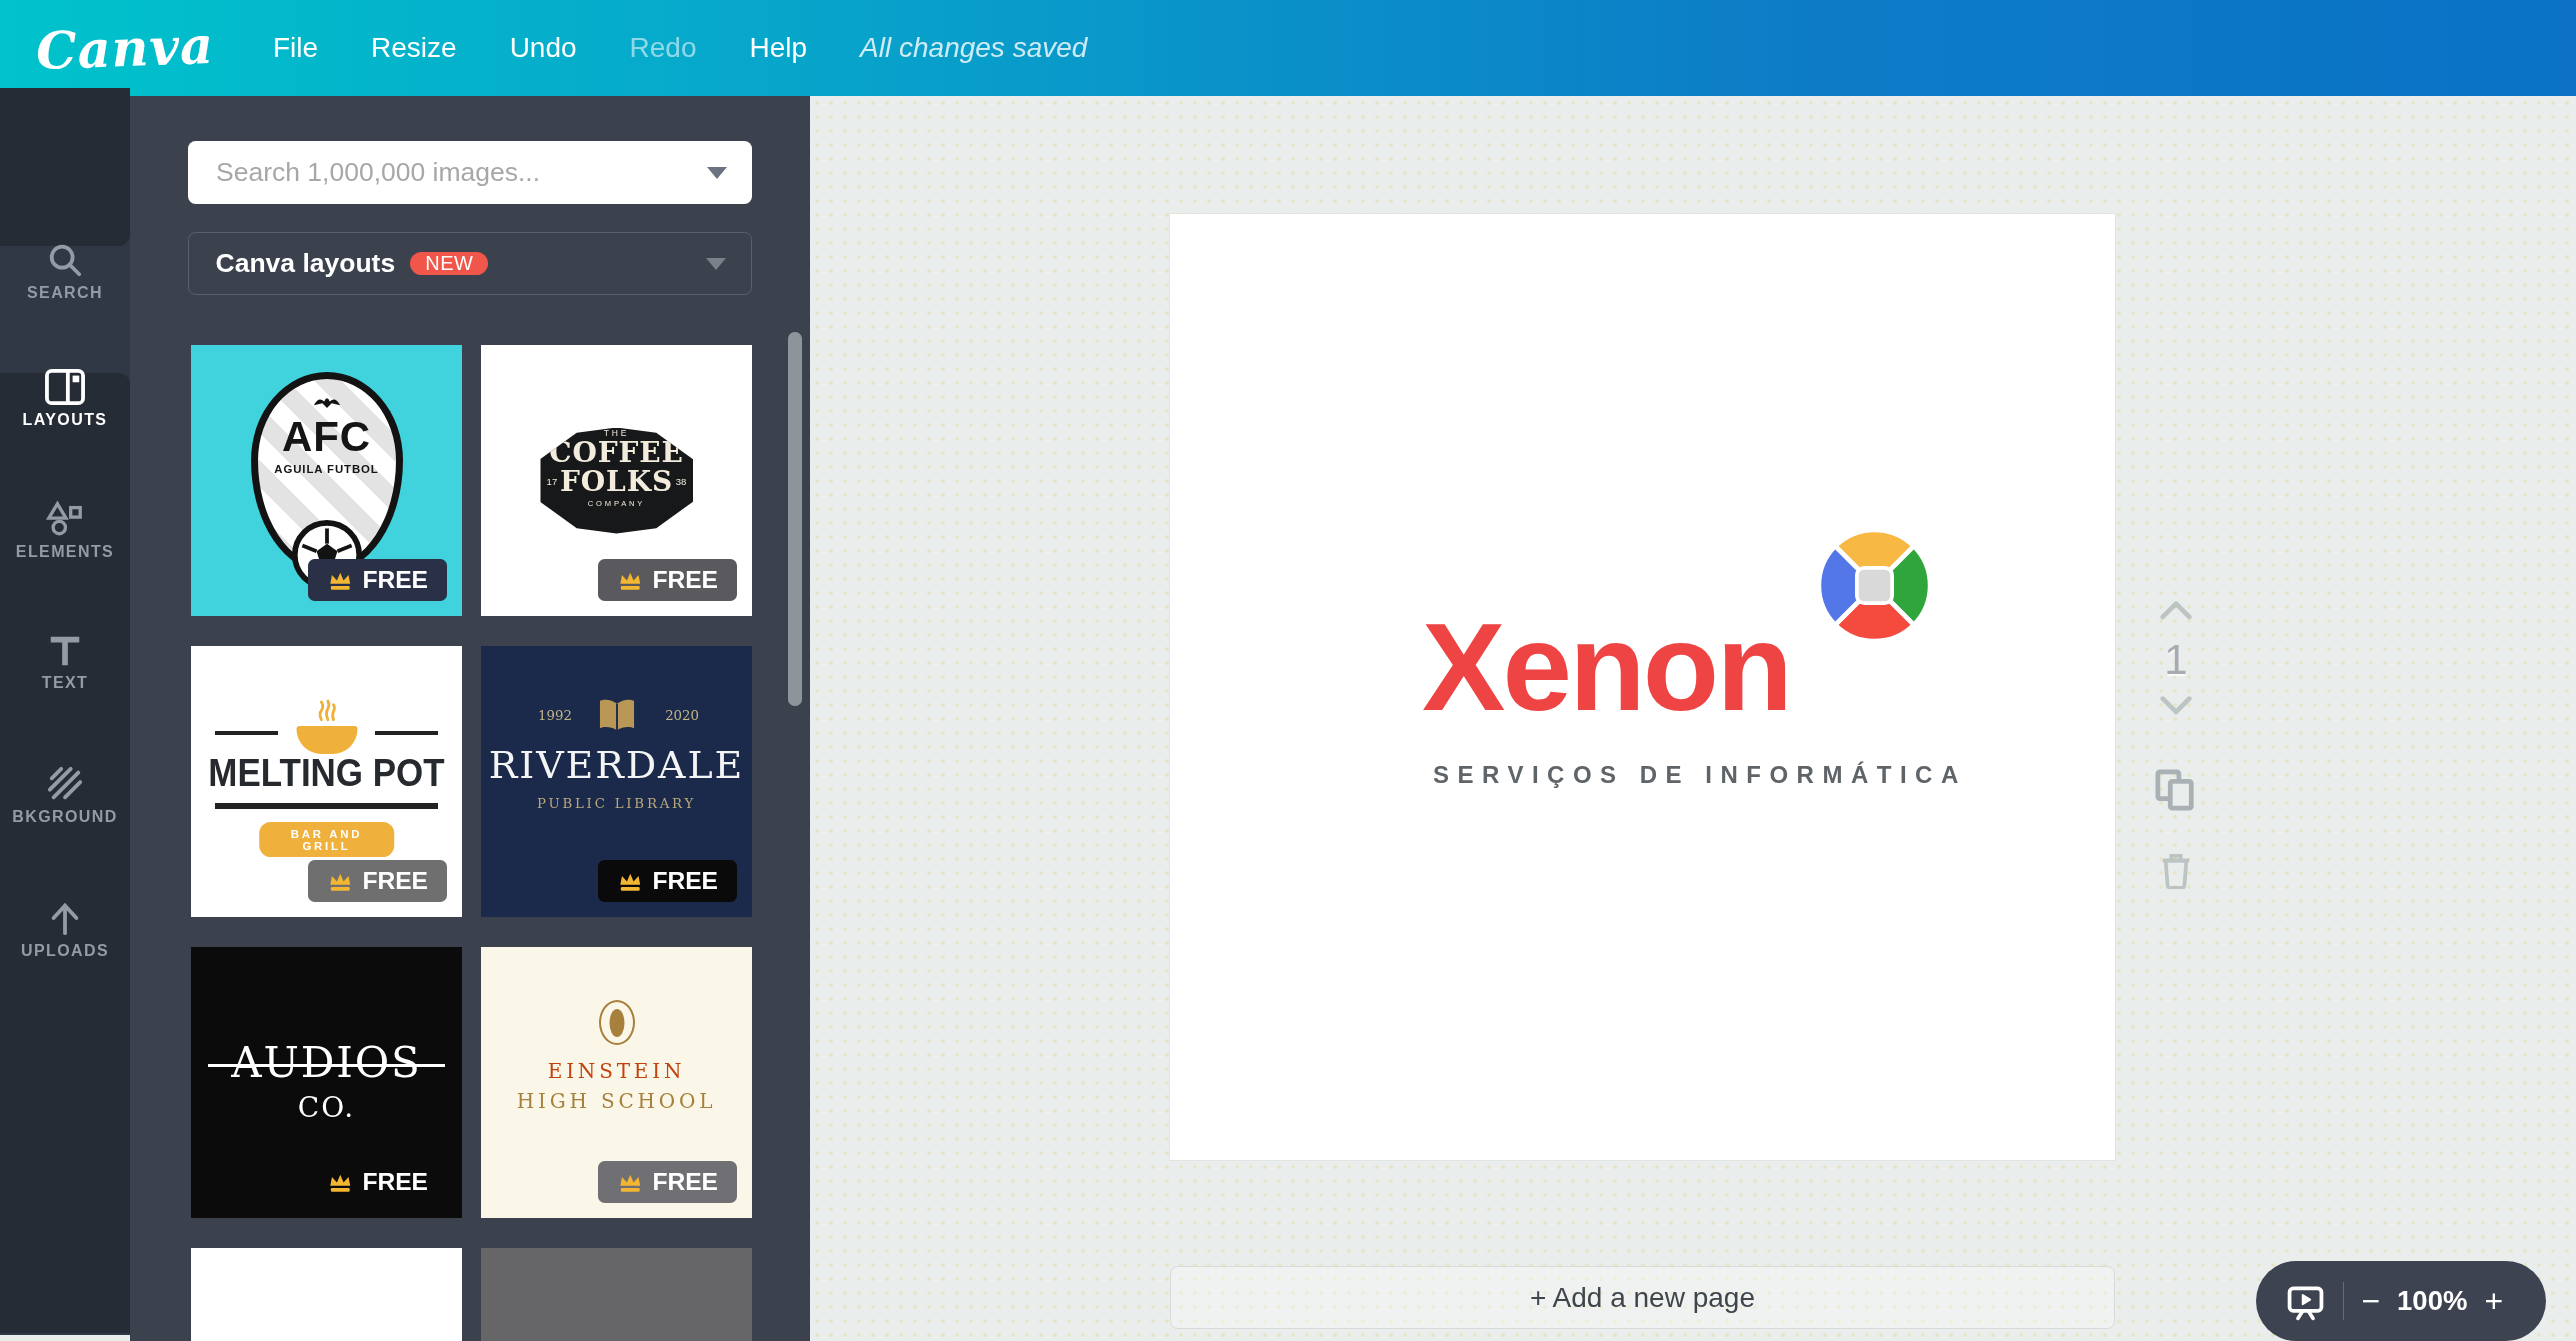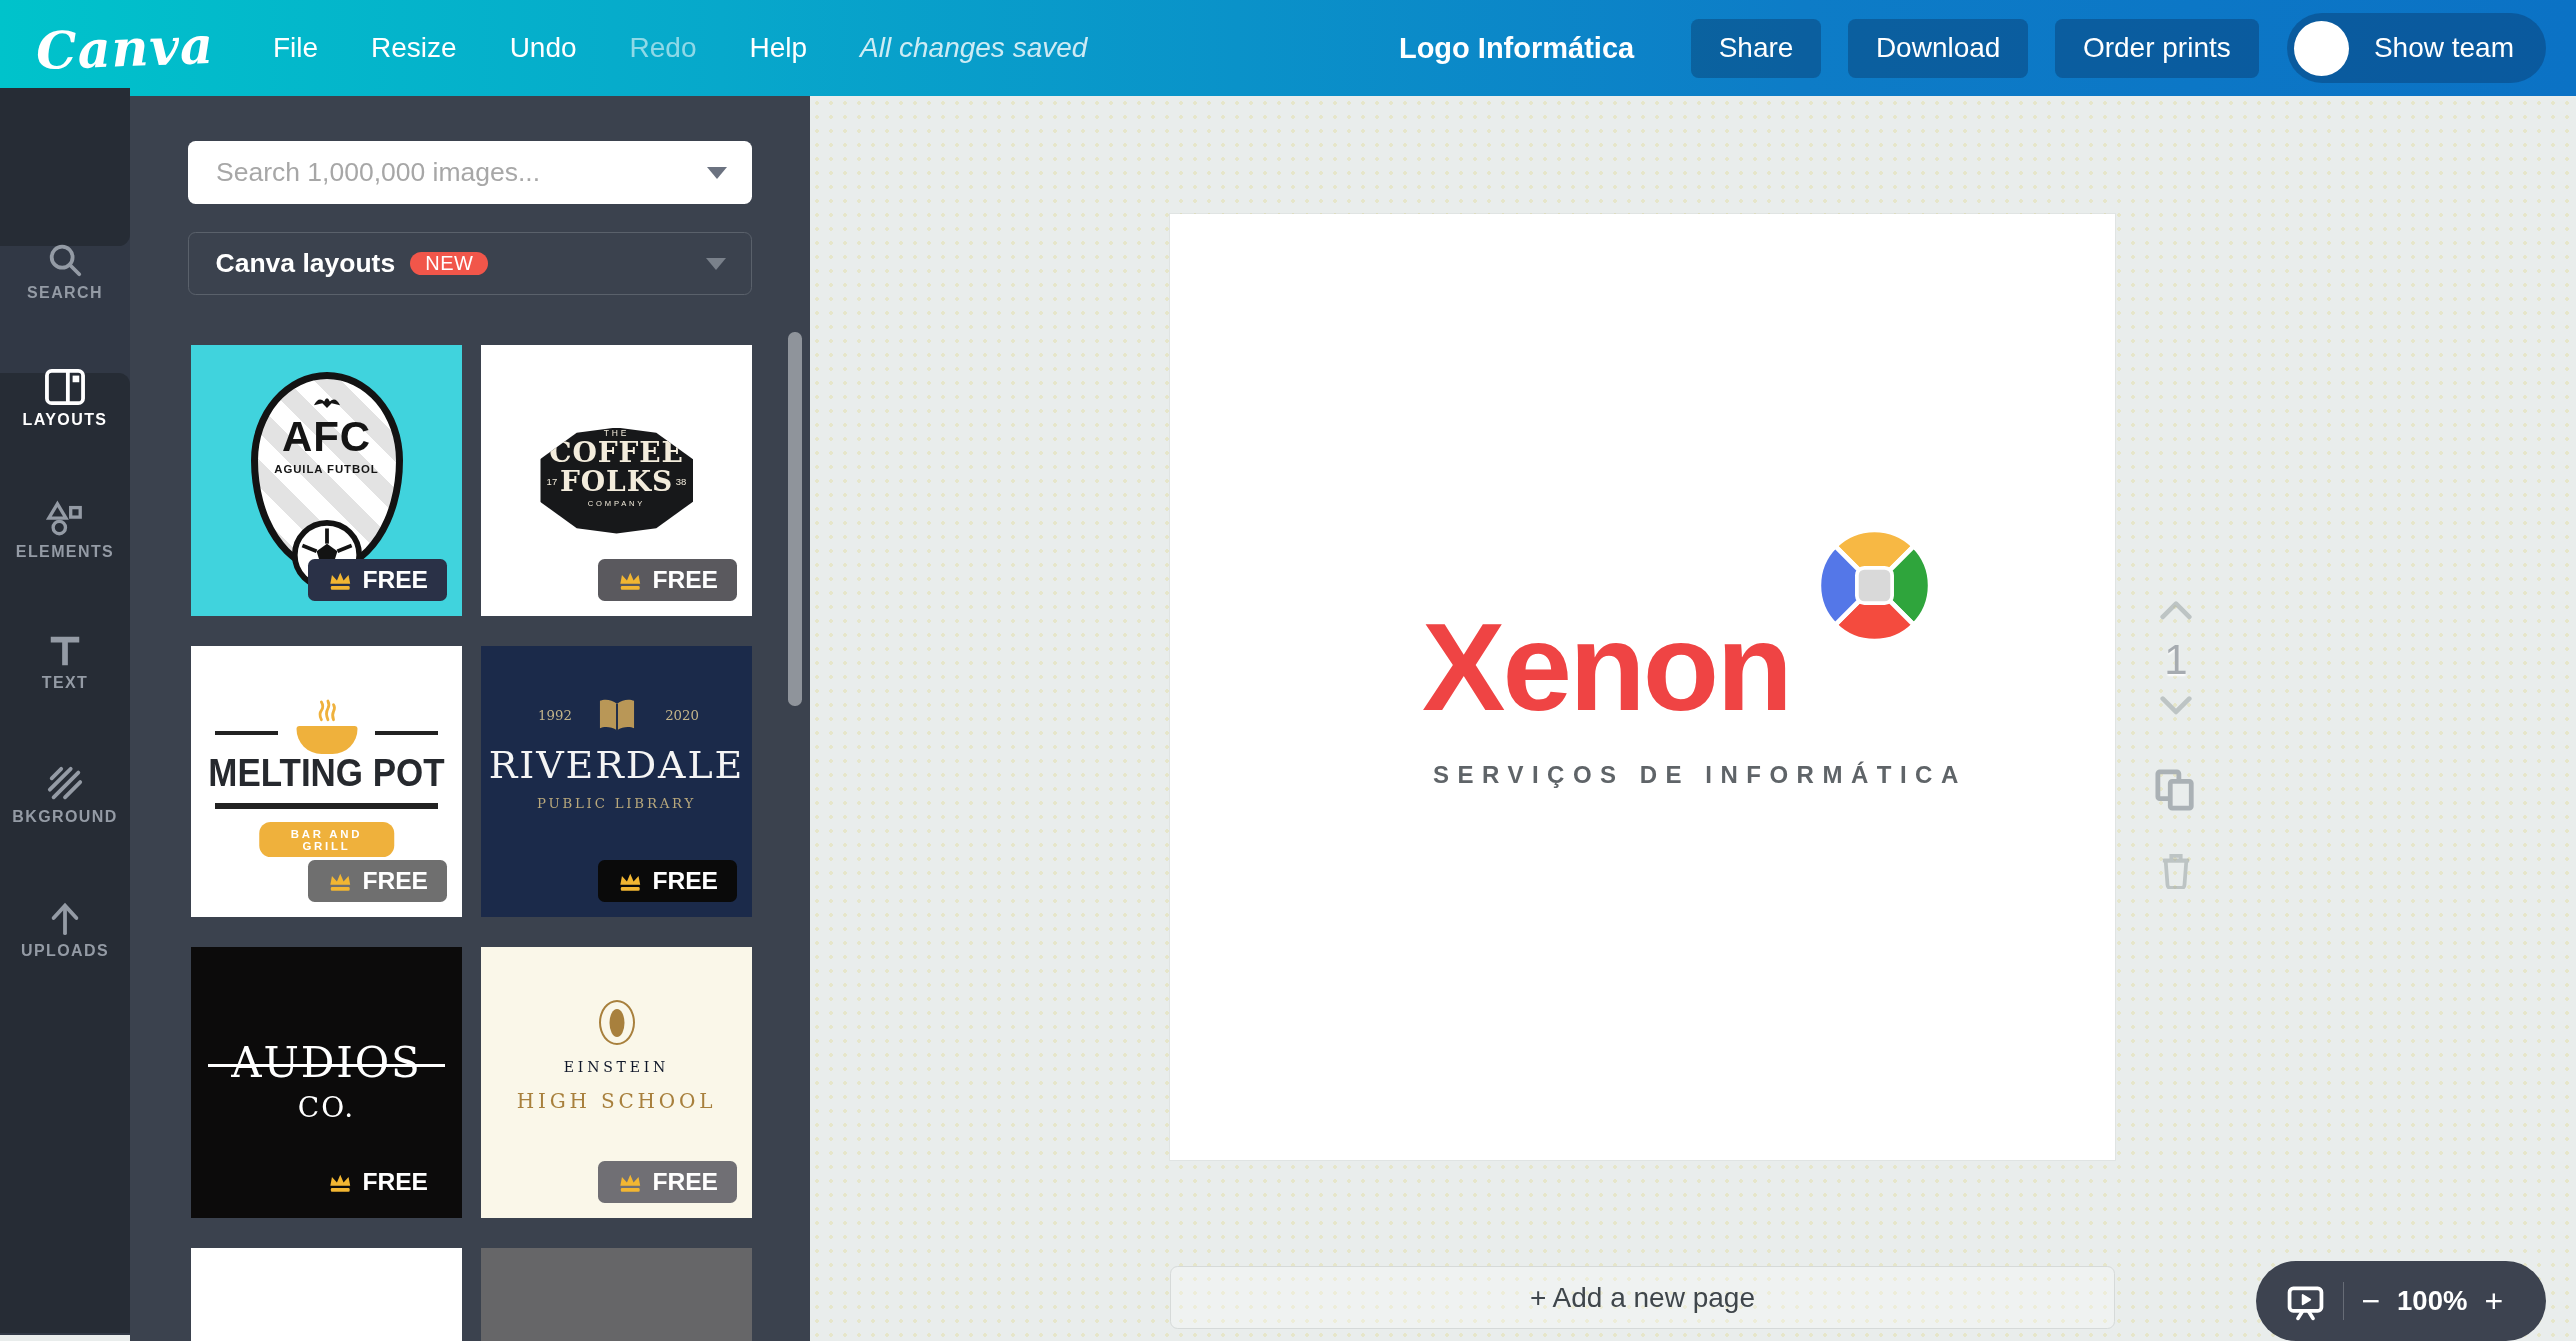--- a/index.html
+++ b/index.html
@@ -124,22 +124,22 @@
     height:2.8px; background:#fff; }
   .au-sub { position:absolute; left:0; right:0; top:144px; font-family:"DejaVu Serif", serif;
     font-size:28px; letter-spacing:1.9px; }
 
   
   .t-einstein { background:#faf7e9; text-align:center; }
   .ein-emblem { position:absolute; left:50%; transform:translateX(-50%); top:53px;
     width:36px; height:45px; border:2.8px solid #a8803d; border-radius:50%; }
   .ein-emblem::after { content:""; position:absolute; left:50%; top:50%; transform:translate(-50%,-50%);
     width:15px; height:28px; background:#a8803d; border-radius:50%; }
-  .ein-l1 { position:absolute; left:0; right:0; top:112px; color:#0f172a; font-family:"DejaVu Serif", serif;
-    font-size:14px; letter-spacing:3.8px; }
+  .ein-l1 { position:absolute; left:0; right:0; top:112px; color:#c2410c; font-family:"DejaVu Serif", serif;
+    font-size:20px; letter-spacing:3.8px; }
   .ein-l2 { position:absolute; left:0; right:0; top:142px; color:#a8803d; font-family:"DejaVu Serif", serif;
     font-size:20px; letter-spacing:3.8px; }
 
   
   .t-white { background:#fff; }
   .t-gray { background:#666668; }
 
   .panel-scrollbar { position:absolute; right:8.5px; top:236px; width:13.3px; height:374px;
     background:#8f949b; border-radius:6.6px; cursor:pointer; }
 
@@ -183,30 +183,20 @@
     <div class="brand">Canva</div>
     <div class="menu">
       <div class="item">File</div>
       <div class="item">Resize</div>
       <div class="item">Undo</div>
       <div class="item disabled">Redo</div>
       <div class="item">Help</div>
     </div>
     <div class="autosave">All changes saved</div>
 
-    <div class="topbar-right">
-      <div class="doc-title">Logo Informática</div>
-      <button class="tb-btn">Share</button>
-      <button class="tb-btn">Download</button>
-      <button class="tb-btn">Order prints</button>
-      <div class="team-pill">
-        <div class="avatar"></div>
-        <div class="team-label">Show team</div>
-      </div>
-    </div>
   </div>
 
   <div class="sidebar">
     <div class="side-block top"></div>
     <div class="side-block bottom"></div>
 
     <div class="side-item" style="top:126px">
       <svg class="s-icon" width="38" height="38" viewBox="0 0 40 40">
         <circle cx="17" cy="17" r="11" fill="none" stroke="#949ba5" stroke-width="4"></circle>
         <line x1="25" y1="25" x2="35" y2="35" stroke="#949ba5" stroke-width="4" stroke-linecap="round"></line>

